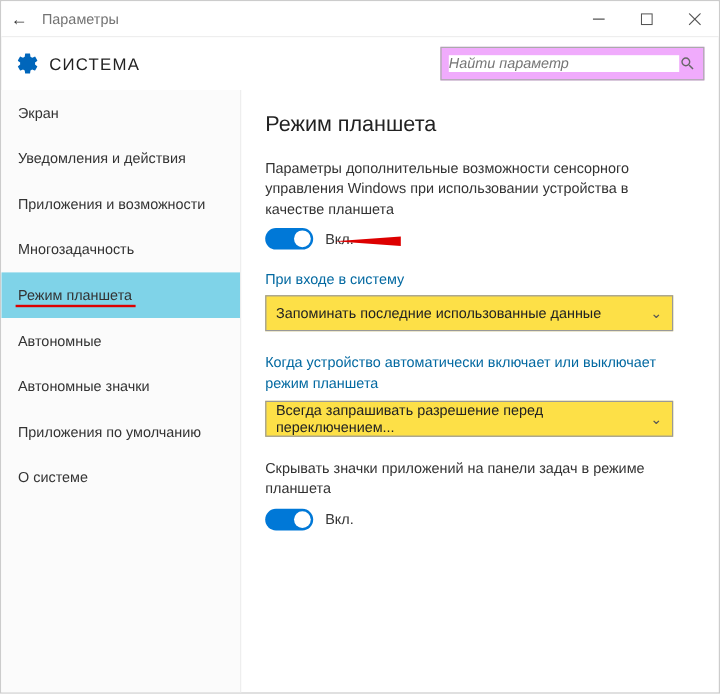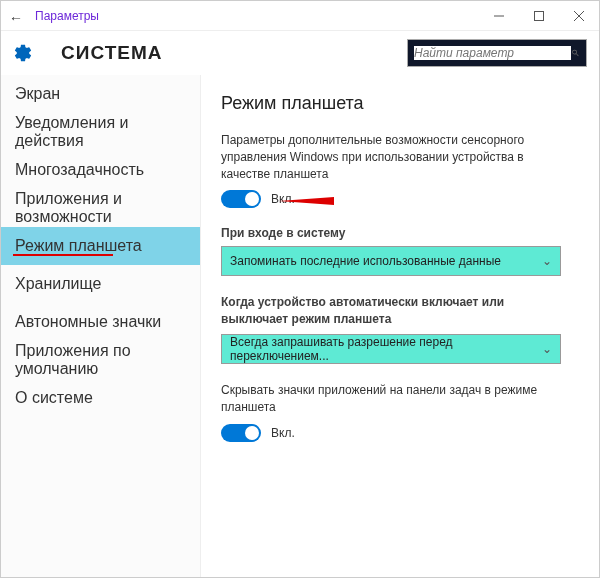--- a/index.html
+++ b/index.html
@@ -1,46 +1,46 @@
 <!DOCTYPE html>
 <html><head>
 <meta charset="utf-8">
 <style>
   * { box-sizing: border-box; margin: 0; padding: 0; font-family: "Segoe UI", Tahoma, sans-serif; }
   body { width: 600px; height: 578px; background: #fff; overflow: hidden; border: 1px solid #ccc; font-size: 12px; color: #222; }
   
   .titlebar { display: flex; align-items: center; height: 30px; background: #fff; border-bottom: 1px solid #eee; }
   .titlebar .back { width: 30px; text-align: center; font-size: 14px; color: #333; }
-  .titlebar .title { flex: 1; font-size: 12px; color: #6d28d9; padding-left: 4px; }
+  .titlebar .title { flex: 1; font-size: 12px; color: #737373; padding-left: 4px; }
   .winbtn { width: 40px; height: 100%; display: flex; align-items: center; justify-content: center; color: #555; }
   .winbtn svg { width: 10px; height: 10px; }
   
   .header { display: flex; align-items: center; height: 44px; padding: 0 12px; }
   .gear { width: 20px; height: 20px; margin-right: 8px; color: #0066bb; }
-  .header .htitle { font-size: 19px; letter-spacing: 1px; font-weight: 700; flex: 1; margin-left: 20px; }
-  .search { width: 180px; height: 28px; border: 1px solid #aaa; display: flex; align-items: center; padding: 0 6px; background: #0f172a; }
+  .header .htitle { font-size: 14px; letter-spacing: 1px; font-weight: 400; flex: 1; }
+  .search { width: 220px; height: 28px; border: 1px solid #aaa; display: flex; align-items: center; padding: 0 6px; background: #f0abfc; }
   .search input { flex: 1; border: none; outline: none; font-size: 12px; font-style: italic; color: #777; }
   .search .sicon { width: 14px; height: 14px; color: #666; }
   
   .body { display: flex; height: calc(100% - 74px); }
   .sidebar { width: 200px; background: #fbfbfb; border-right: 1px solid #eee; overflow-y: auto; }
-  .sitem { height: 38px; display: flex; align-items: center; padding-left: 14px; font-size: 16px; color: #333; border-bottom: 1px solid transparent; position: relative; }
+  .sitem { height: 38px; display: flex; align-items: center; padding-left: 14px; font-size: 12px; color: #333; border-bottom: 1px solid transparent; position: relative; }
   .sitem.selected { background: #7fd3e8; }
   
   .content { flex: 1; padding: 18px 20px; overflow-y: auto; }
   .ptitle { font-size: 18px; font-weight: 400; margin-bottom: 18px; color: #222; }
   .desc { font-size: 12px; color: #333; line-height: 1.4; margin-bottom: 8px; max-width: 340px; }
   
   .toggle-row { display: flex; align-items: center; margin-bottom: 18px; position: relative; }
   .toggle { width: 40px; height: 18px; border-radius: 9px; background: #0078d7; position: relative; margin-right: 10px; }
   .toggle::after { content: ''; position: absolute; right: 2px; top: 2px; width: 14px; height: 14px; background: #fff; border-radius: 50%; }
   .toggle-label { font-size: 12px; color: #333; }
   
-  .sublabel { font-size: 12px; color: #404040; margin-bottom: 6px; font-weight: bold; }
-  .select { width: 340px; height: 30px; border: 1px solid #999; display: flex; align-items: center; padding: 0 8px; justify-content: space-between; font-size: 12px; margin-bottom: 18px; background: #5eead4; }
+  .sublabel { font-size: 12px; color: #0369a1; margin-bottom: 6px; }
+  .select { width: 340px; height: 30px; border: 1px solid #999; display: flex; align-items: center; padding: 0 8px; justify-content: space-between; font-size: 12px; margin-bottom: 18px; background: #fde047; }
   .chev { color: #555; }
   
   .redline { position: absolute; height: 2px; background: #d00; }
   .arrow { position: absolute; width: 0; height: 0; border-top: 4px solid transparent; border-bottom: 4px solid transparent; border-right: 30px solid #d00; }
 </style>
 </head>
 <body>
 
 <div class="titlebar">
   <div class="back">←</div>
@@ -78,31 +78,31 @@
 
 <div class="body">
   <div class="sidebar" id="sidebar">
       <div class="sitem">
         <span>Экран</span>
       </div>
       <div class="sitem">
         <span>Уведомления и действия</span>
       </div>
       <div class="sitem">
-        <span>Многозадачность</span>
+        <span>Приложения и возможности</span>
       </div>
       <div class="sitem">
-        <span>Приложения и возможности</span>
+        <span>Многозадачность</span>
       </div>
       <div class="sitem selected">
         <span>Режим планшета</span>
         <div class="redline" style="left: 12px; bottom: 8px; width: 100px;"></div>
       </div>
       <div class="sitem">
-        <span>Хранилище</span>
+        <span>Автономные</span>
       </div>
       <div class="sitem">
         <span>Автономные значки</span>
       </div>
       <div class="sitem">
         <span>Приложения по умолчанию</span>
       </div>
       <div class="sitem">
         <span>О системе</span>
       </div>

